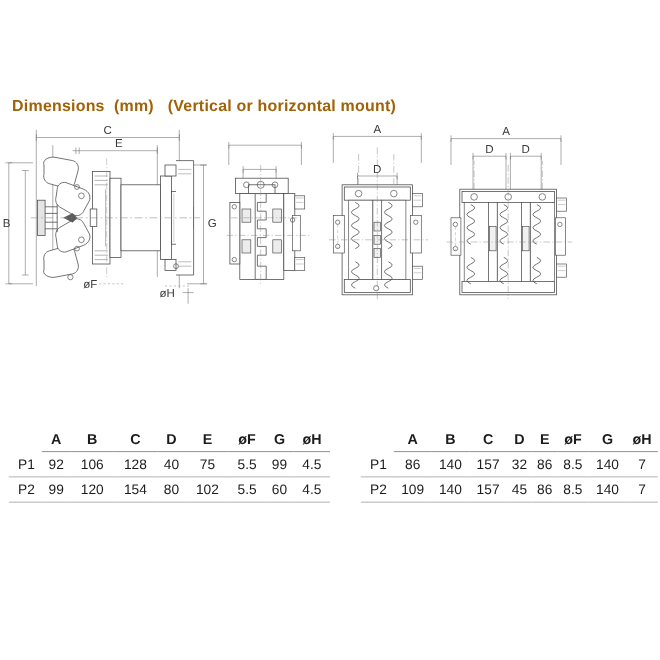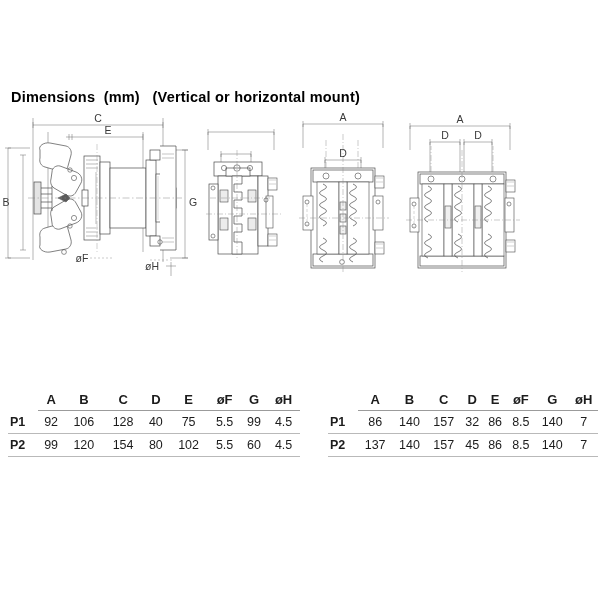--- a/index.html
+++ b/index.html
@@ -15,21 +15,21 @@
     overflow: hidden;
   }
 
   
   #section-title {
     position: absolute;
     left: 11px;
     top: 89px;
     font-size: 14.5px;
     font-weight: bold;
-    color: #000000;
+    color: #a16207;
     letter-spacing: 0.2px;
     white-space: pre;
   }
 
   
   #drawings {
     position: absolute;
     left: 0;
     top: 110px;
     width: 600px;
@@ -84,22 +84,22 @@
     padding-bottom: 3px;
     border-bottom: 1.3px solid #9b9b9b;
   }
   table.dim-table thead th.rowhead-col {
     border-bottom: none;
   }
   table.dim-table tbody td {
     border-bottom: 1px solid #b9b9b9;
   }
   table.dim-table tbody td.rowhead {
-    font-weight: bold;
-    text-align: left;
+    font-weight: normal;
+    text-align: center;
     padding-left: 2px;
   }
   .col-rowhead { width: 30px; }
 </style>
 </head>
 <body>
 
 <div id="section-title">Dimensions  (mm)   (Vertical or horizontal mount)</div>
 
 <div id="drawings">
@@ -520,21 +520,21 @@
         <td>140</td>
         <td>157</td>
         <td>32</td>
         <td>86</td>
         <td>8.5</td>
         <td>140</td>
         <td>7</td>
       </tr>
       <tr>
         <td class="rowhead">P2</td>
-        <td>137</td>
+        <td>109</td>
         <td>140</td>
         <td>157</td>
         <td>45</td>
         <td>86</td>
         <td>8.5</td>
         <td>140</td>
         <td>7</td>
       </tr>
     </tbody>
   </table>

